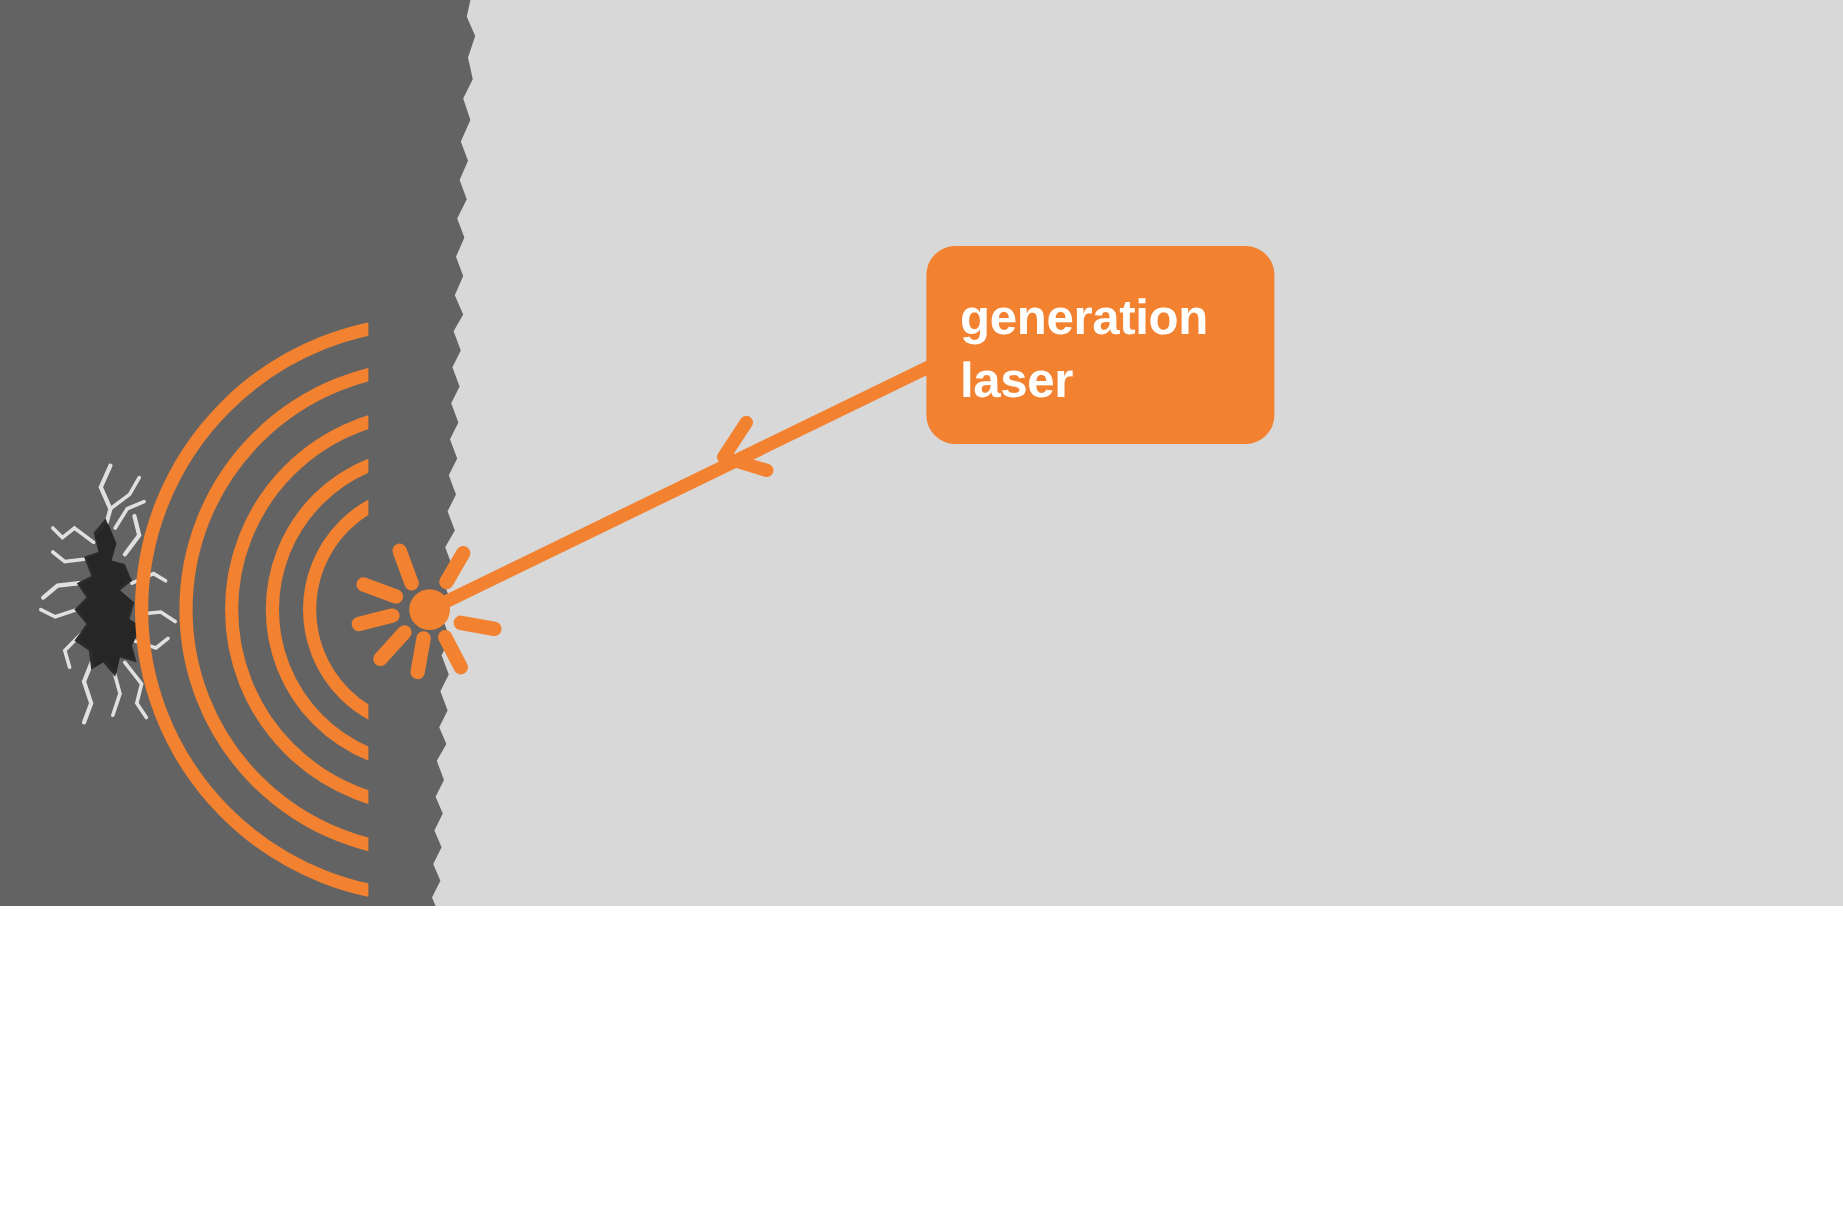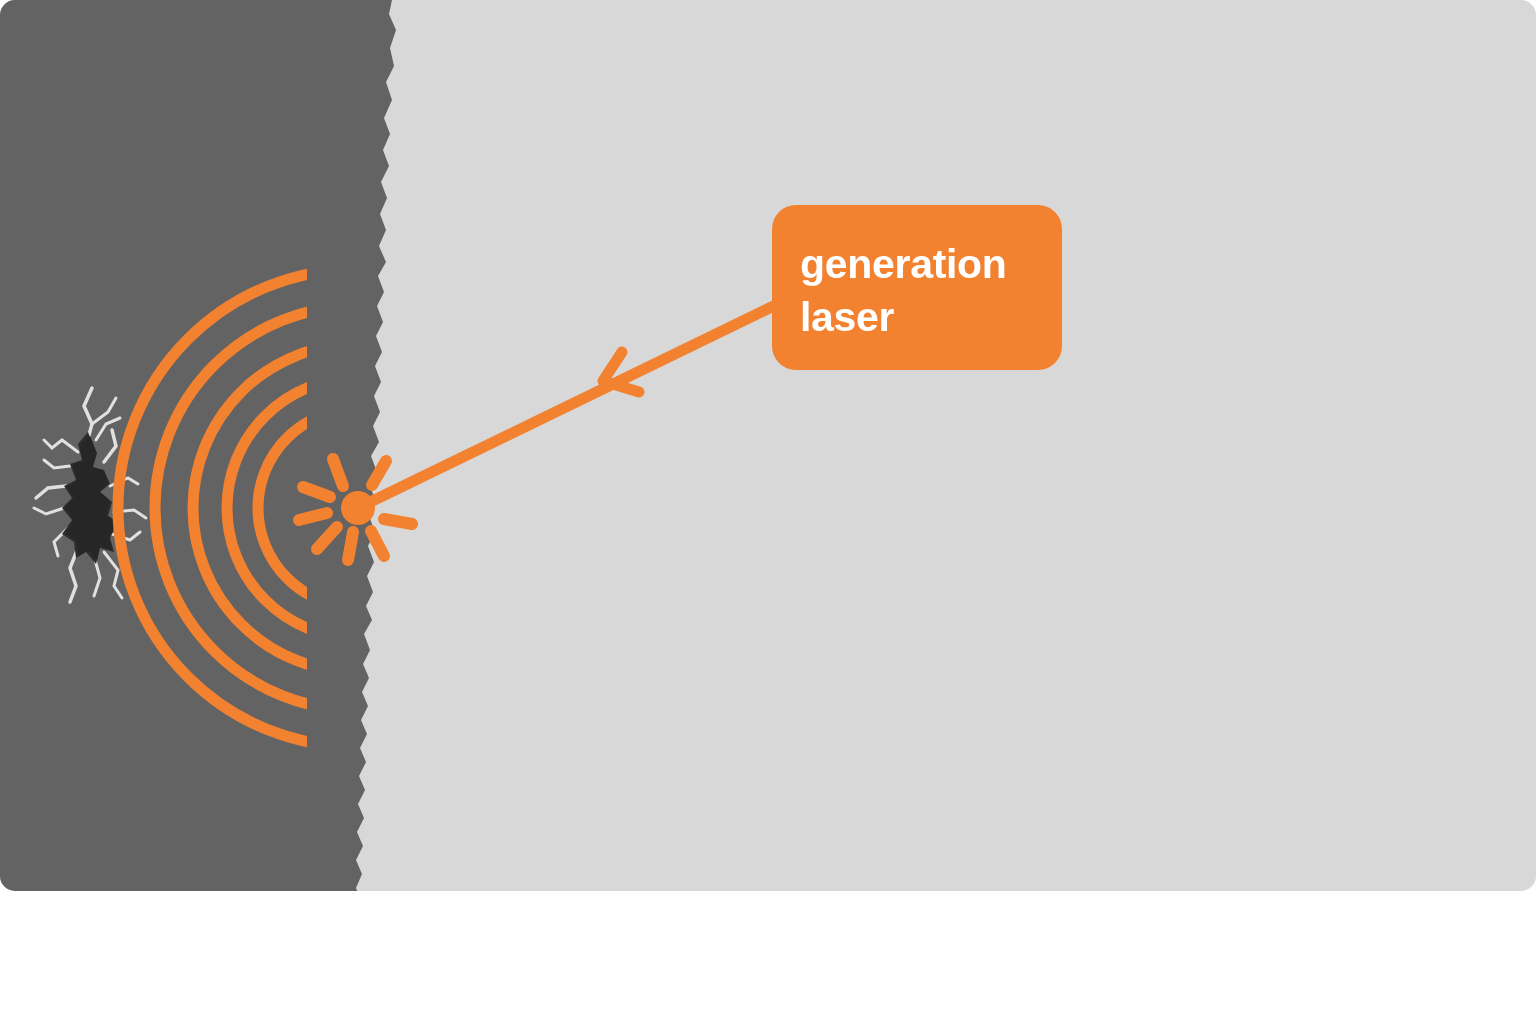--- a/index.html
+++ b/index.html
@@ -3,24 +3,23 @@
 <meta charset="utf-8">
 <style>
   html, body {
     margin: 0;
     padding: 0;
     background: #ffffff;
   }
   #stage {
     position: relative;
     width: 1536px;
-    height: 891px;
+    height: 755px;
     overflow: hidden;
     font-family: "Liberation Sans", sans-serif;
-    border-radius: 15px;
   }
   #scene {
     position: absolute;
     left: 0;
     top: 0;
     width: 1536px;
     height: 1024px;
     display: block;
   }
   .label-text {

